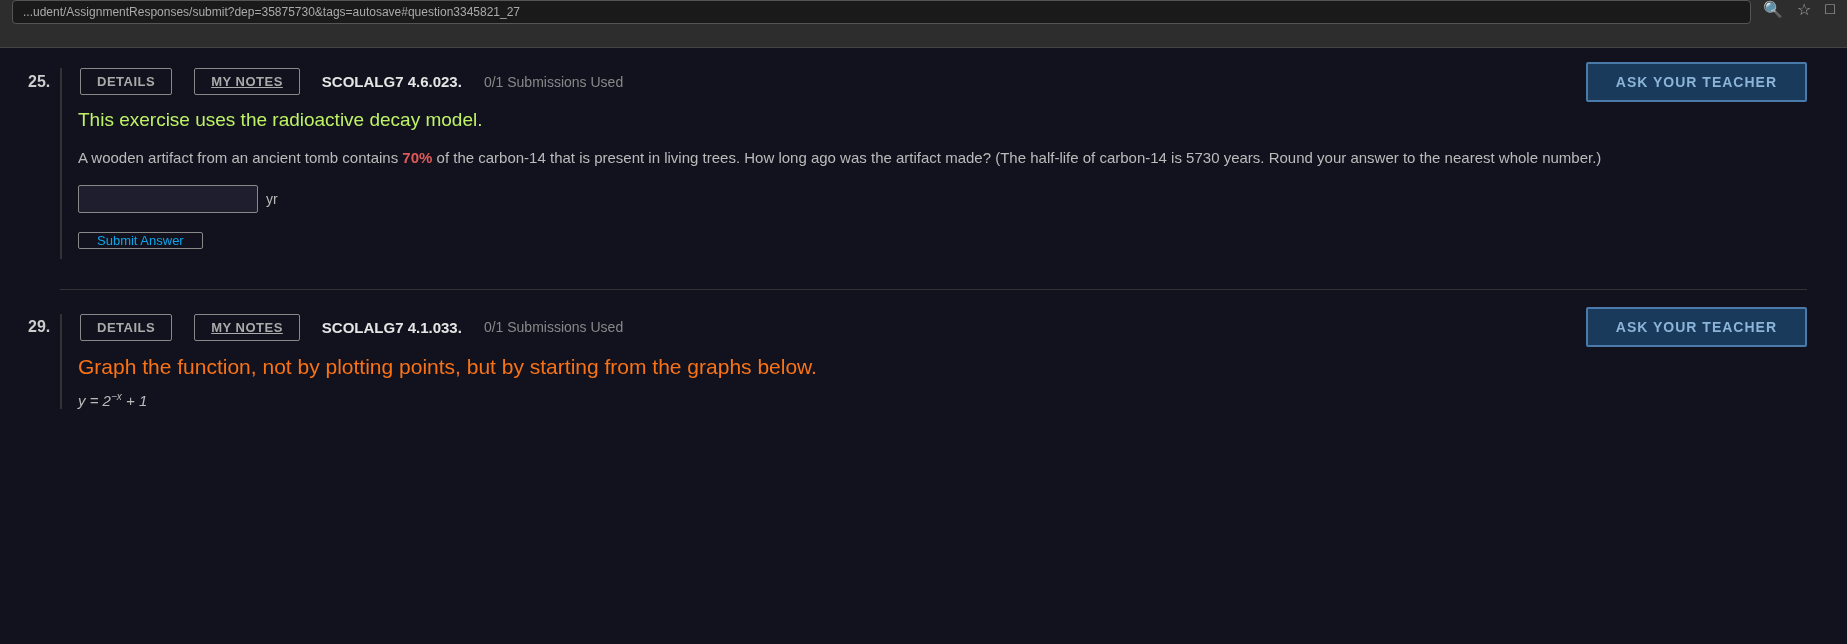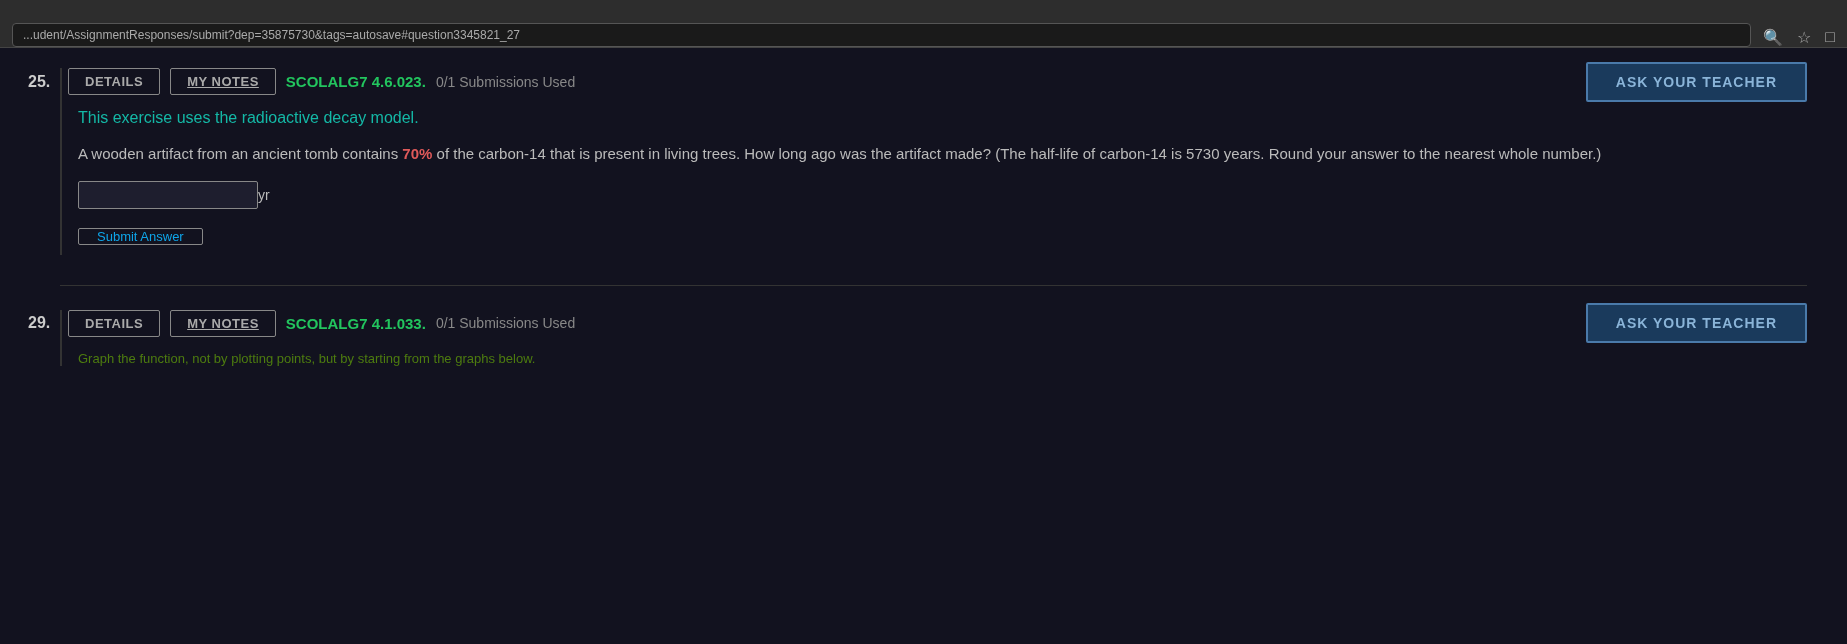--- a/index.html
+++ b/index.html
@@ -10,21 +10,21 @@
       font-size: 15px;
       width: 1847px;
       min-height: 644px;
       overflow-x: hidden;
     }
 
     .browser-bar {
       background: #2d2d2d;
       height: 48px;
       display: flex;
-      align-items: flex-end;
+      align-items: flex-start;
       padding: 0 12px;
       gap: 12px;
       border-bottom: 1px solid #444;
     }
 
     .url-bar {
       flex: 1;
       background: #1a1a1a;
       color: #aaa;
       font-size: 12px;
@@ -51,21 +51,21 @@
 
     .question-block {
       margin-bottom: 30px;
       border-left: 2px solid #333;
       padding-left: 16px;
     }
 
     .question-header {
       display: flex;
       align-items: center;
-      gap: 10px;
+      gap: 22px;
       margin-bottom: 14px;
       position: relative;
     }
 
     .question-number {
       color: #ccc;
       font-size: 16px;
       font-weight: bold;
       min-width: 30px;
       margin-left: -50px;
@@ -90,21 +90,21 @@
       padding: 5px 16px;
       font-size: 13px;
       font-weight: bold;
       letter-spacing: 0.5px;
       cursor: pointer;
       border-radius: 2px;
       text-decoration: underline;
     }
 
     .question-code {
-      color: #22c55e;
+      color: #e5e5e5;
       font-size: 15px;
       font-weight: bold;
     }
 
     .submissions-used {
       color: #888;
       font-size: 14px;
     }
 
     .ask-teacher-btn {
@@ -124,40 +124,41 @@
       white-space: nowrap;
       min-width: 220px;
       text-align: left;
     }
 
     .question-body {
       padding-left: 0;
     }
 
     .intro-text {
-      color: #14b8a6;
-      font-size: 16px;
+      color: #bef264;
+      font-size: 19px;
       margin-bottom: 14px;
     }
 
     .problem-text {
       color: #bbb;
       font-size: 15px;
       line-height: 1.7;
       margin-bottom: 14px;
     }
 
     .highlight-red {
       color: #e05a5a;
       font-weight: bold;
     }
 
     .answer-row {
       display: flex;
       align-items: center;
+      gap: 8px;
       margin-bottom: 18px;
     }
 
     .answer-input {
       border: 1.5px solid #888;
       background: #1e1e2e;
       color: #ccc;
       padding: 5px 10px;
       font-size: 14px;
       width: 180px;
@@ -181,22 +182,22 @@
       margin-bottom: 10px;
     }
 
     .separator {
       border: none;
       border-top: 1px solid #333;
       margin: 24px 0;
     }
 
     .q26-text {
-      color: #4d7c0f;
-      font-size: 13px;
+      color: #f97316;
+      font-size: 21px;
       margin-bottom: 12px;
     }
 
     .math-formula {
       color: #bbb;
       font-size: 15px;
       font-style: italic;
       margin-top: 6px;
     }
 
@@ -248,16 +249,19 @@
       <span class="question-number">29.</span>
       <button class="btn-details">DETAILS</button>
       <button class="btn-my-notes">MY NOTES</button>
       <span class="question-code">SCOLALG7 4.1.033.</span>
       <span class="submissions-used">0/1 Submissions Used</span>
       <button class="ask-teacher-btn">ASK YOUR TEACHER</button>
     </div>
 
     <div class="question-body">
       <p class="q26-text">Graph the function, not by plotting points, but by starting from the graphs below.</p>
+      <p class="math-formula">
+        <em>y</em> = 2<sup>−<em>x</em></sup> + 1
+      </p>
     </div>
   </div>
 
 </div>
 
 </body></html>

